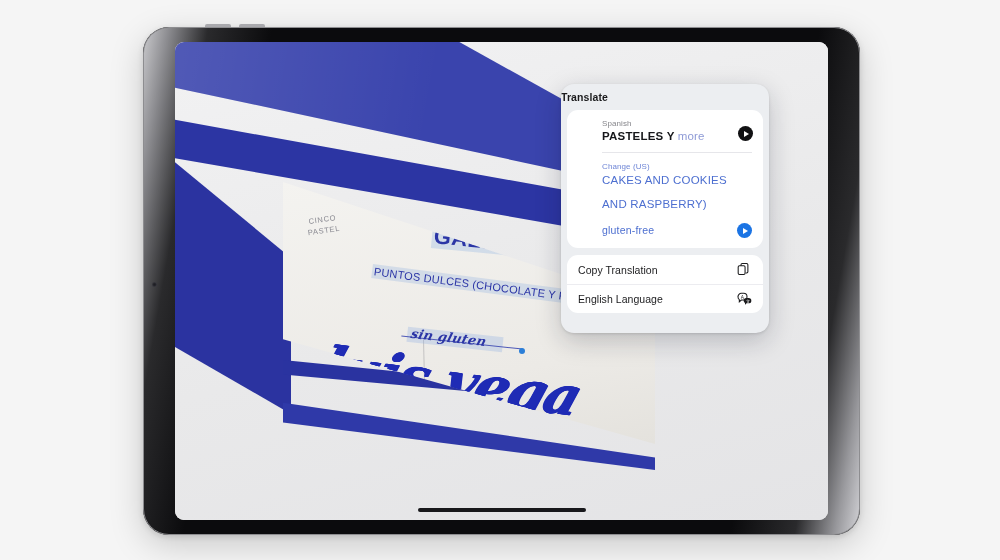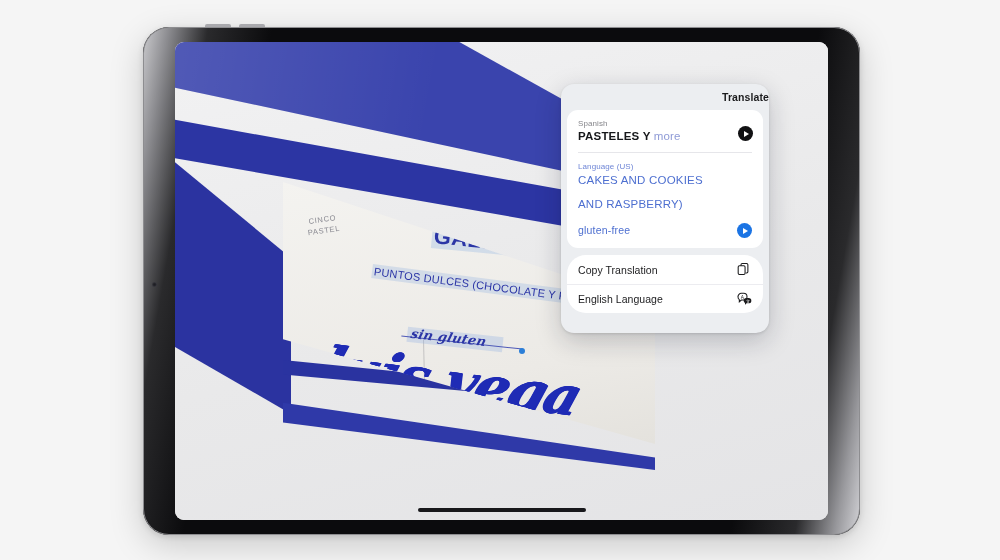--- a/index.html
+++ b/index.html
@@ -143,24 +143,24 @@
   }
 
   
   .popover{
     position:absolute;left:386px;top:42px;width:208px;
     background:#eceef1;border-radius:13px;
     box-shadow:0 8px 26px rgba(20,22,40,.22), 0 1px 3px rgba(0,0,0,.12);
     overflow:hidden;font-size:0;
   }
   .pop-title{
-    height:26px;line-height:26px;text-align:right;
+    height:26px;line-height:26px;text-align:left;
     font-size:10.5px;font-weight:600;color:#1b1b1d;letter-spacing:.1px;
   }
-  .card{background:#fff;border-radius:11px;margin:0 6px 7px 6px;overflow:hidden;}
+  .card{background:#fff;border-radius:11px;margin:0 6px 7px 6px;overflow:hidden;padding-left:24px;}
   .tr-block{padding:9px 11px 10px 11px;position:relative;}
   .lang-tag{font-size:8px;color:#86868b;letter-spacing:.1px;margin-bottom:2px;}
   .lang-tag.en{color:#6f86d6;}
   .src-line{font-size:11.5px;font-weight:700;color:#16171a;letter-spacing:.2px;}
   .src-line .more{font-weight:400;color:#8e9ad6;}
   .divider{height:1px;background:#e6e6ea;margin:0 11px;}
   .tgt-line{
     font-size:11.5px;color:#4d6fd0;letter-spacing:.2px;line-height:1.28;
     font-weight:500;
   }
@@ -170,21 +170,21 @@
   .play-dark{
     position:absolute;right:10px;top:16px;width:15px;height:15px;border-radius:50%;
     background:#111113;display:flex;align-items:center;justify-content:center;
   }
   .play-blue{
     width:15px;height:15px;border-radius:50%;
     background:#1b74e4;display:flex;align-items:center;justify-content:center;flex:none;
   }
   .tri{width:0;height:0;border-left:5px solid #fff;border-top:3.2px solid transparent;border-bottom:3.2px solid transparent;margin-left:1.5px;}
 
-  .menu{background:#fff;border-radius:19px;margin:0 6px 20px 6px;overflow:hidden;}
+  .menu{background:#fff;border-radius:11px;margin:0 6px 20px 6px;overflow:hidden;}
   .menu-item{
     display:flex;align-items:center;justify-content:space-between;
     height:29px;padding:0 11px;font-size:10.5px;color:#1b1b1d;letter-spacing:.05px;
   }
   .menu-item + .menu-item{box-shadow:inset 0 1px 0 #ececf0;}
   .mi-ic{width:17px;height:17px;flex:none;display:flex;align-items:center;justify-content:center;}
 
   .home-bar{
     position:absolute;left:50%;bottom:8px;transform:translateX(-50%);
     width:168px;height:4px;border-radius:2.5px;background:#18181b;
@@ -261,21 +261,21 @@
               <span class="more">more</span>
             </div>
             <div class="play-dark">
               <span class="tri"></span>
             </div>
           </div>
 
           <div class="divider"></div>
 
           <div class="tr-block">
-            <div class="lang-tag en">Language (US)</div>
+            <div class="lang-tag en">Change (US)</div>
             <div class="tgt-line">CAKES AND COOKIES</div>
             <div style="height:9px"></div>
             <div class="tgt-line">AND RASPBERRY)</div>
           </div>
 
           <div class="tr-row-gf">
             <div class="tgt-line small">gluten-free</div>
             <div class="play-blue">
               <span class="tri"></span>
             </div>

